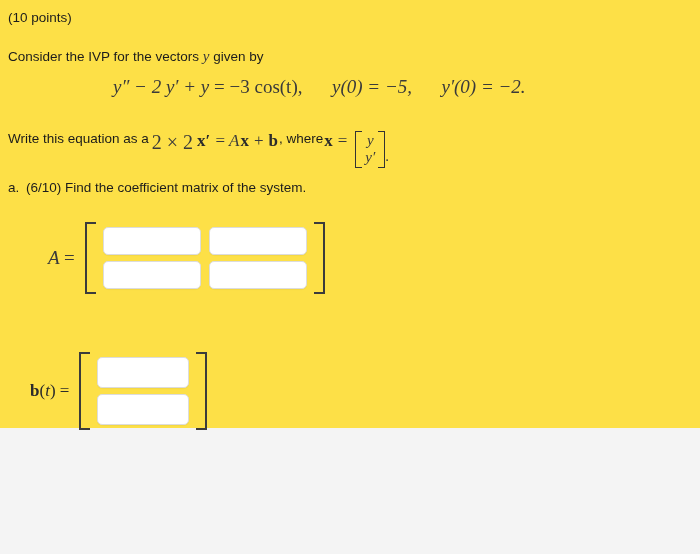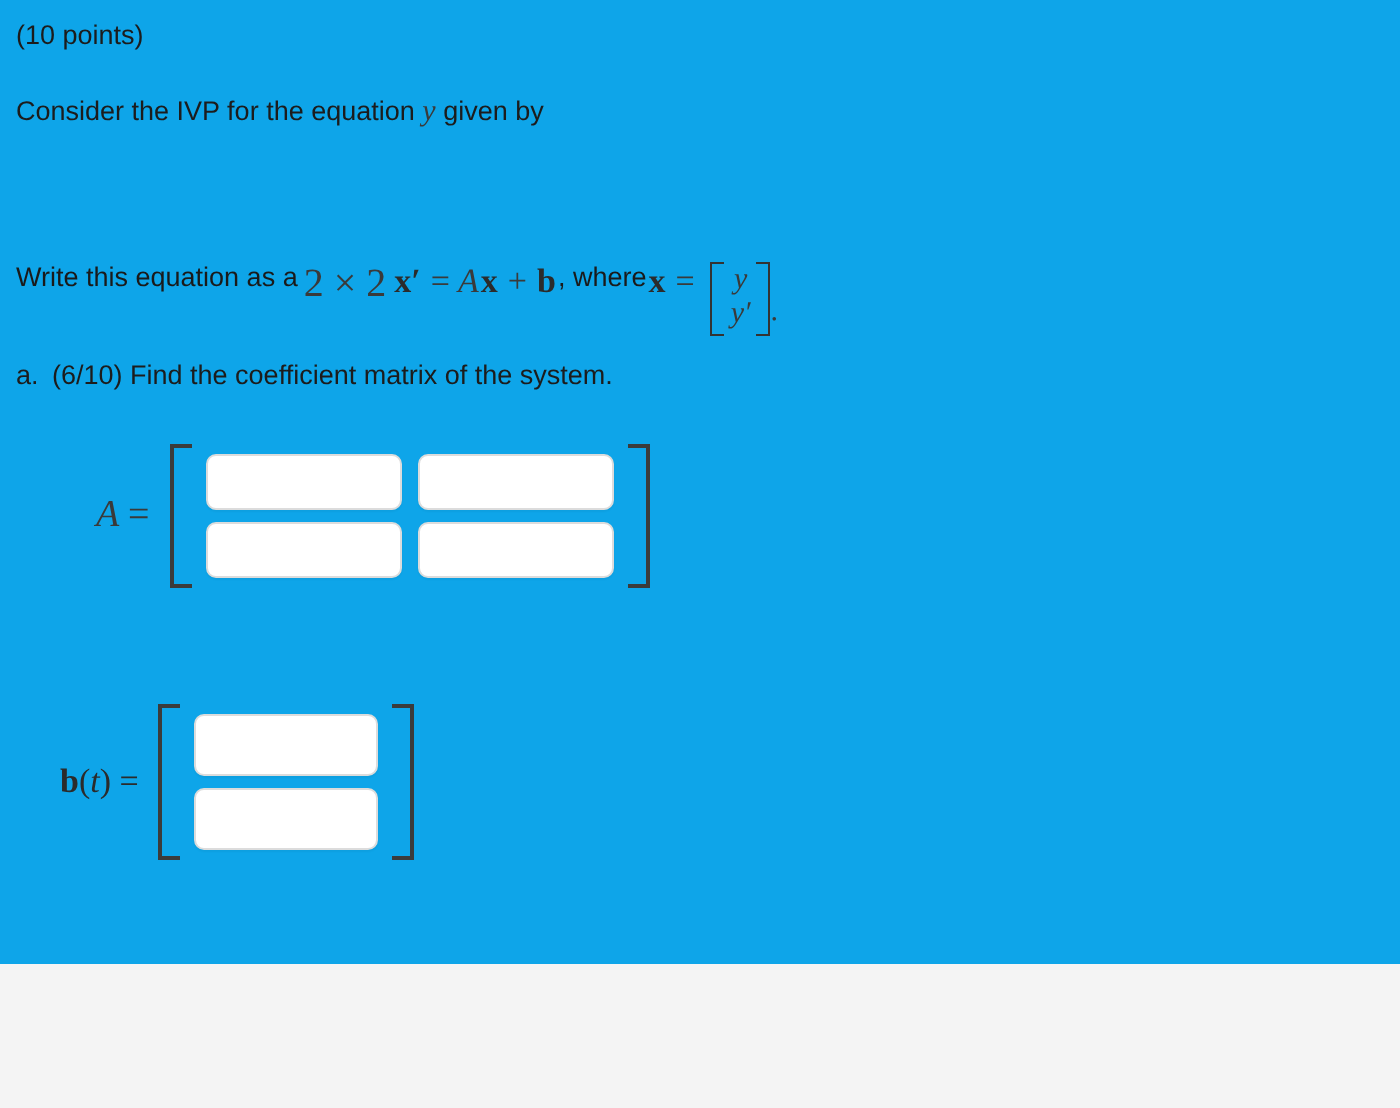--- a/index.html
+++ b/index.html
@@ -11,22 +11,22 @@
     height: 554px;
     background: #f4f4f4;
     font-family: "Liberation Sans", sans-serif;
     color: #1a1a1a;
     overflow: hidden;
     position: relative;
   }
   .page {
     position: relative;
     width: 700px;
-    height: 482px;
-    background: #0ea5e9;
+    height: 428px;
+    background: #fde047;
   }
 
   
   .txt {
     position: absolute;
     font-family: "Liberation Sans", sans-serif;
     font-size: 13.5px;
     color: #1c1c1c;
     white-space: nowrap;
     line-height: 1.2;
@@ -196,23 +196,32 @@
   #vec-x0  { left: 45px; top: 452px; }
 </style>
 </head>
 <body>
 
 <div class="page">
 
   <div class="txt" id="points-line">(10 points)</div>
 
   <div class="txt" id="intro-line">
-    <span>Consider the IVP for the equation </span><span class="math" style="font-size:15px;">y</span><span> given by</span>
-  </div>
-
+    <span>Consider the IVP for the vectors </span><span class="math" style="font-size:15px;">y</span><span> given by</span>
+  </div>
+
+  <div id="display-eq">
+    <span class="it">y″ − 2 y′ + y</span>
+    <span>=</span>
+    <span>−3 cos(t),</span>
+    <span class="sp-wide"></span>
+    <span class="it">y(0) = −5,</span>
+    <span class="sp-wide"></span>
+    <span class="it">y′(0) = −2.</span>
+  </div>
 
   <div id="write-line">
     <span class="seg">Write this equation as a </span>
     <span class="m2">2 × 2</span>
     <span class="bvar">x′</span>
     <span class="eqsign">=</span>
     <span class="avar">A</span>
     <span class="bvar">x</span>
     <span class="eqsign">+</span>
     <span class="bvar">b</span>

